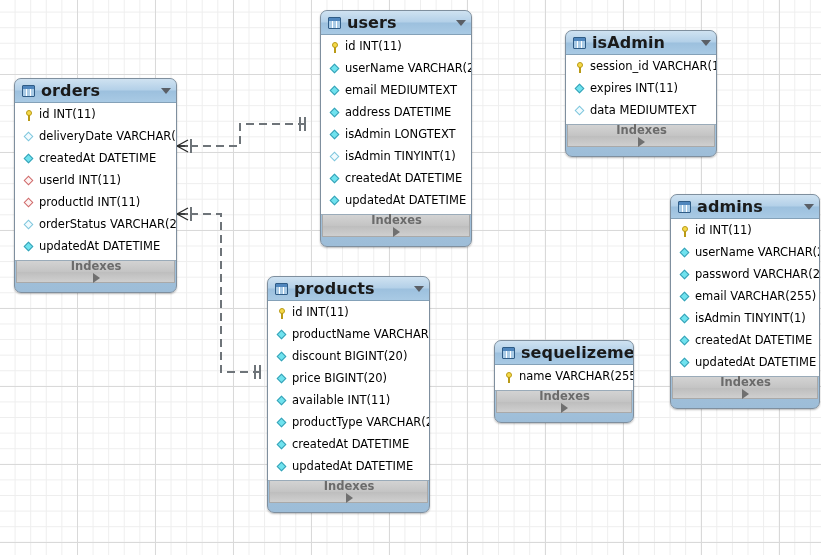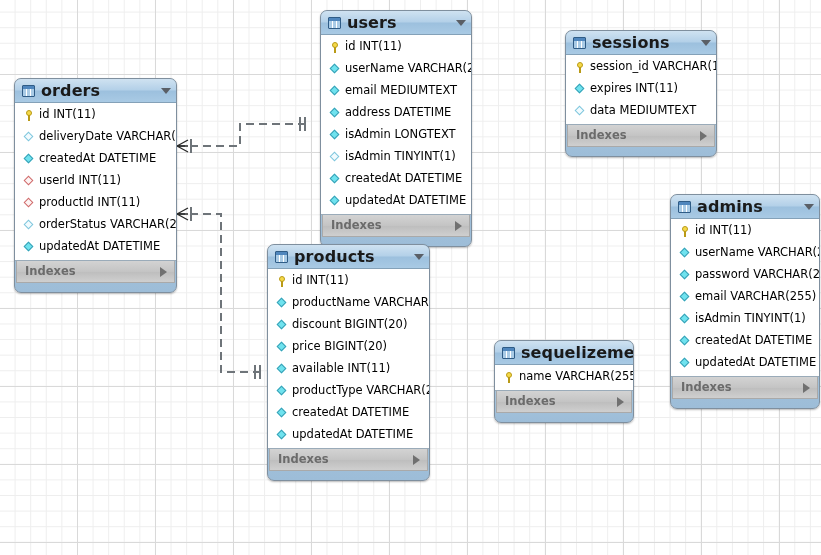--- a/index.html
+++ b/index.html
@@ -177,20 +177,21 @@
 
   .tbl-indexes {
     height: 21px;
     display: flex;
     align-items: center;
     padding: 0 7px 0 8px;
     margin: 0 1px;
     background: linear-gradient(to bottom, #d3d3d3 0%, #c4c4c4 50%, #bdbdbd 51%, #cfcfcf 100%);
     border: 1px solid #a9a9a9;
     border-top: none;
+    flex-direction: column;
   }
   .idx-label {
     font-size: 11.5px;
     font-weight: bold;
     color: #6b6b6b;
     flex: 1 1 auto;
     line-height: 1;
   }
   .idx-arrow {
     flex: 0 0 auto;
@@ -333,21 +334,21 @@
         </div>
       </div>
       <div class="tbl-indexes">
         <span class="idx-label">Indexes</span>
         <span class="idx-arrow"></span>
       </div>
     </div>
     <div class="tbl" style="left: 565px; top: 30px; width: 152px;">
       <div class="tbl-header">
         <span class="tbl-icon"></span>
-        <span class="tbl-title">sessions</span>
+        <span class="tbl-title">isAdmin</span>
         <span class="chev"></span>
       </div>
       <div class="tbl-cols">
         <div class="col">
           <span class="col-ic ic-pk"></span>
           <span class="col-txt">session_id VARCHAR(128)</span>
         </div>
         <div class="col">
           <span class="col-ic ic-nn">
             <span class="dia"></span>
@@ -412,21 +413,21 @@
             <span class="dia"></span>
           </span>
           <span class="col-txt">updatedAt DATETIME</span>
         </div>
       </div>
       <div class="tbl-indexes">
         <span class="idx-label">Indexes</span>
         <span class="idx-arrow"></span>
       </div>
     </div>
-    <div class="tbl" style="left: 267px; top: 244px; width: 163px;">
+    <div class="tbl" style="left: 267px; top: 276px; width: 163px;">
       <div class="tbl-header">
         <span class="tbl-icon"></span>
         <span class="tbl-title">products</span>
         <span class="chev"></span>
       </div>
       <div class="tbl-cols">
         <div class="col">
           <span class="col-ic ic-pk"></span>
           <span class="col-txt">id INT(11)</span>
         </div>

